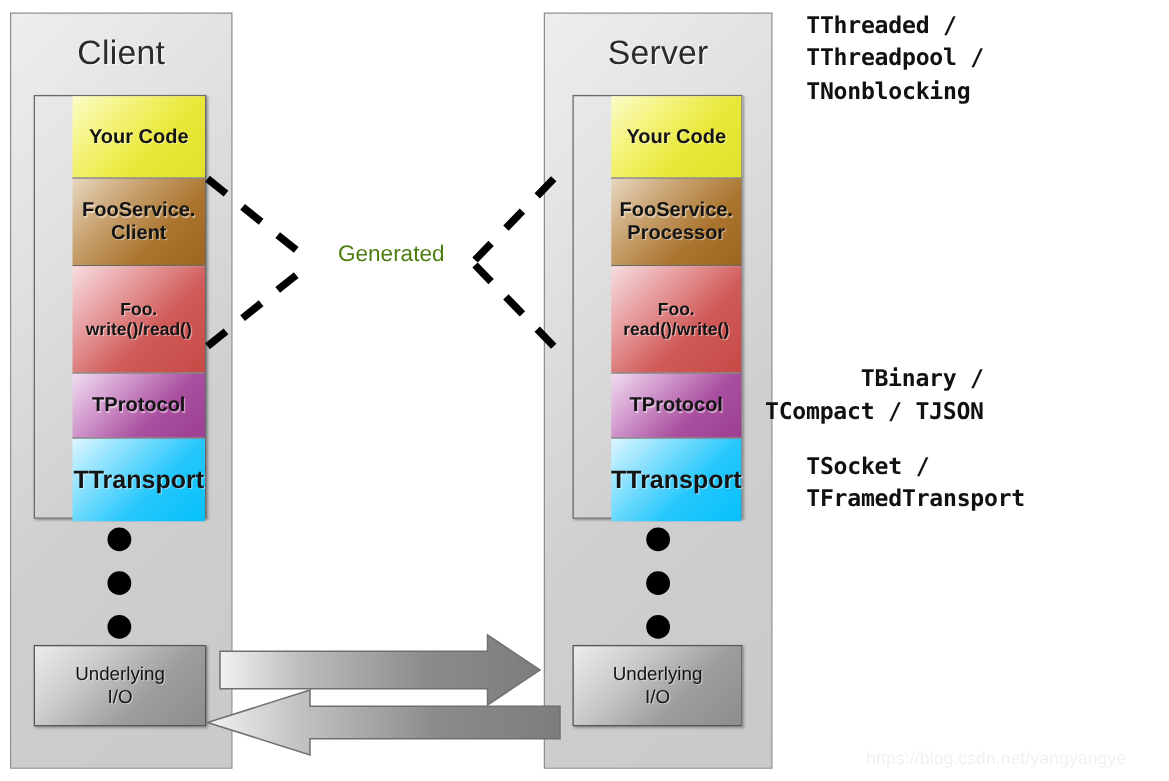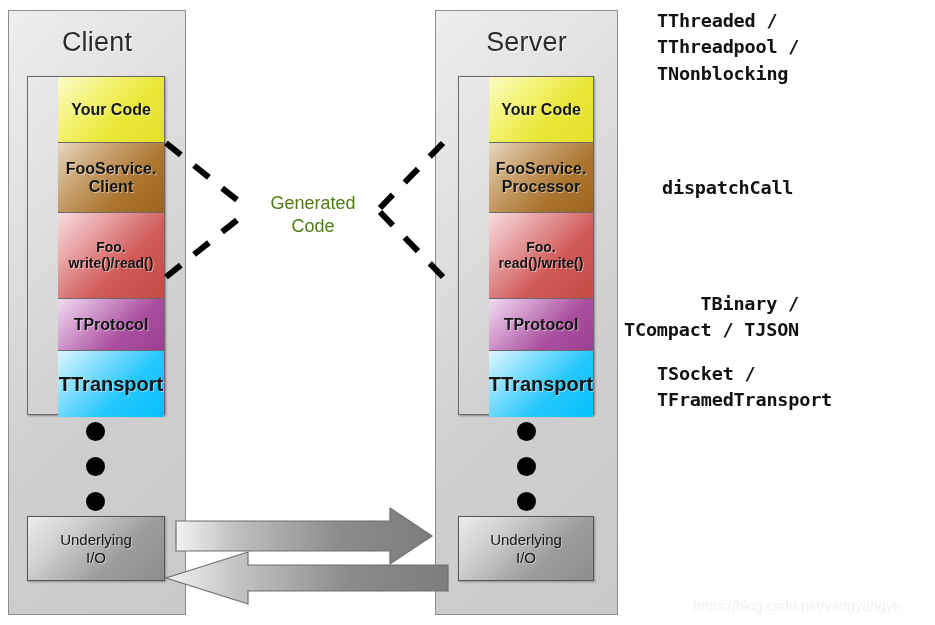--- a/index.html
+++ b/index.html
@@ -140,21 +140,20 @@
   
   .annotation {
     position: absolute;
     font-family: "DejaVu Sans Mono", monospace;
     font-weight: bold;
     font-size: 18.5px;
     color: #111111;
     line-height: 1.42;
     white-space: pre;
     letter-spacing: -0.2px;
-    margin-left: 12px;
   }
   #ann-server-types  { left: 645px; top: 8px; }
   #ann-dispatch      { left: 650px; top: 175px; }
   #ann-protocols     { left: 612px; top: 291px; text-align: right; }
   #ann-transports    { left: 645px; top: 361px; }
 
   
   #watermark {
     position: absolute;
     left: 693px; top: 598px;
@@ -241,23 +240,21 @@
       <line x1="443" y1="277" x2="380" y2="212" stroke-dasharray="19 17"></line>
     </g>
 
     <polygon points="176,521 390,521 390,508 432,536 390,564 390,551 176,551" fill="url(#arrow-right-grad)" stroke="#6f6f6f" stroke-width="1.2"></polygon>
 
     <polygon points="448,565 248,565 248,552 166,578 248,604 248,591 448,591" fill="url(#arrow-left-grad)" stroke="#6f6f6f" stroke-width="1.2"></polygon>
   </svg>
 
   <div id="generated-code-label">
     <div>Generated</div>
-    <div>Code</div>
   </div>
 
   <div class="annotation" id="ann-server-types">TThreaded /<br>TThreadpool /<br>TNonblocking</div>
-  <div class="annotation" id="ann-dispatch">dispatchCall</div>
   <div class="annotation" id="ann-protocols">TBinary /<br>TCompact / TJSON</div>
   <div class="annotation" id="ann-transports">TSocket /<br>TFramedTransport</div>
 
   <div id="watermark">https://blog.csdn.net/yangyangye</div>
 
 </div>
 
 </body></html>

